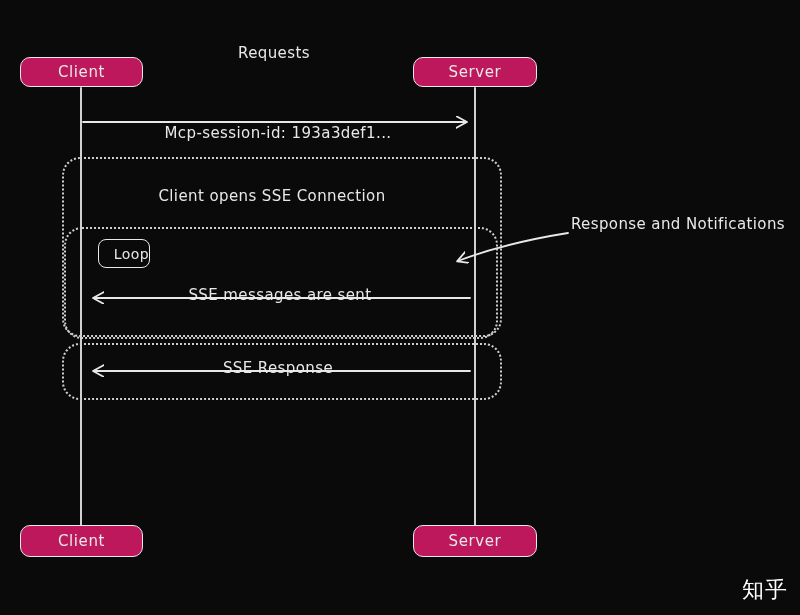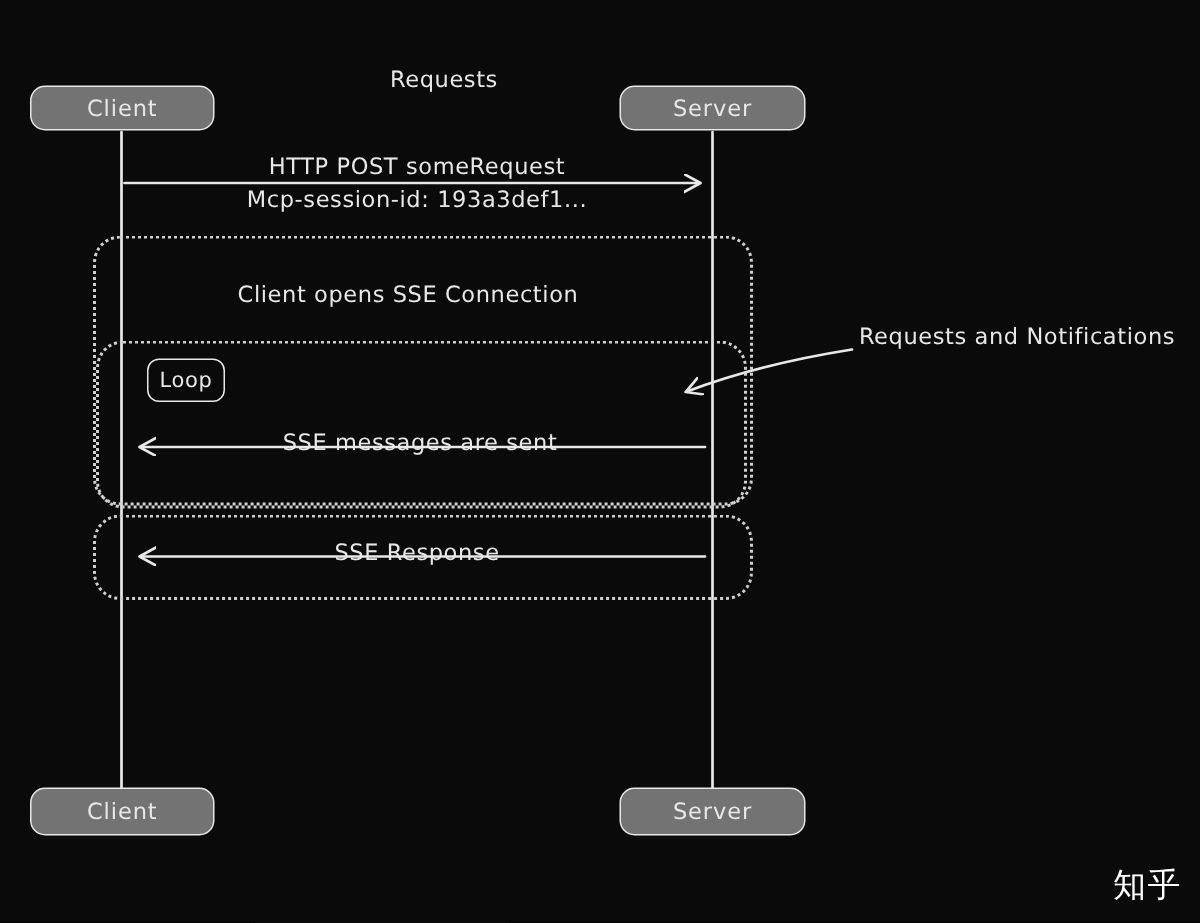--- a/index.html
+++ b/index.html
@@ -10,30 +10,30 @@
     font-family:"DejaVu Sans", sans-serif;
     color:#e8e8e8;
   }
   .label {
     position:absolute; font-size:15px; line-height:18px;
     text-align:center; color:#e8e8e8; letter-spacing:0.4px;
     white-space:nowrap;
   }
   .actor-box {
     position:absolute; border:1.6px solid #e8e8e8; border-radius:10px;
-    background:#737373; display:flex; align-items:center; justify-content:center;
+    background:#be185d; display:flex; align-items:center; justify-content:center;
     font-size:15px; letter-spacing:0.6px;
   }
   .dotted-box {
     position:absolute; border:2px dotted #cfcfcf; border-radius:18px;
     background:transparent;
   }
   .loop-box {
     position:absolute; border:1.5px solid #e8e8e8; border-radius:8px;
-    display:flex; align-items:center; justify-content:center;
+    display:flex; align-items:center; justify-content:flex-end;
     font-size:14px; letter-spacing:0.4px;
   }
   svg.layer { position:absolute; left:0; top:0; width:800px; height:615px; }
   .watermark {
     position:absolute; right:12px; bottom:10px;
     font-size:22px; color:#ffffff; letter-spacing:1px;
     display:flex; align-items:baseline; gap:8px;
   }
   .watermark .brand { font-weight:normal; }
   .watermark .handle { font-weight:normal; }
@@ -57,47 +57,46 @@
     <line x1="470" y1="298" x2="94" y2="298" stroke="#e8e8e8" stroke-width="1.8" stroke-linecap="round" marker-end="url(#arrowhead)"></line>
     <line x1="470" y1="371" x2="94" y2="371" stroke="#e8e8e8" stroke-width="1.8" stroke-linecap="round" marker-end="url(#arrowhead)"></line>
 
     <path d="M 568 233 Q 505 243 458 261" fill="none" stroke="#e8e8e8" stroke-width="1.8" stroke-linecap="round" marker-end="url(#arrowhead)"></path>
   </svg>
 
   <div class="dotted-box" style="left:62px; top:157px; width:440px; height:180px;"></div>
   <div class="dotted-box" style="left:64px; top:227px; width:434px; height:112px;"></div>
   <div class="dotted-box" style="left:62px; top:343px; width:440px; height:57px;"></div>
 
-  <div class="label" style="left:206px; top:44px; width:180px;">Requests</div>
+  <div class="label" style="left:184px; top:44px; width:180px;">Requests</div>
 
   <div class="actor-box" style="left:20px; top:57px; width:123px; height:30px;">
     <span>Client</span>
   </div>
   <div class="actor-box" style="left:413px; top:57px; width:124px; height:30px;">
     <span>Server</span>
   </div>
   <div class="actor-box" style="left:20px; top:525px; width:123px; height:32px;">
     <span>Client</span>
   </div>
   <div class="actor-box" style="left:413px; top:525px; width:124px; height:32px;">
     <span>Server</span>
   </div>
 
-  <div class="label" style="left:128px; top:102px; width:300px;">HTTP POST someRequest</div>
   <div class="label" style="left:128px; top:124px; width:300px;">Mcp-session-id: 193a3def1...</div>
 
   <div class="label" style="left:112px; top:187px; width:320px;">Client opens SSE Connection</div>
 
   <div class="loop-box" style="left:98px; top:239px; width:52px; height:29px;">
     <span>Loop</span>
   </div>
 
   <div class="label" style="left:130px; top:286px; width:300px;">SSE messages are sent</div>
 
   <div class="label" style="left:128px; top:359px; width:300px;">SSE Response</div>
 
-  <div class="label" style="left:560px; top:215px; width:236px;">Requests and Notifications</div>
+  <div class="label" style="left:560px; top:215px; width:236px;">Response and Notifications</div>
 
   <div class="watermark">
     <span class="brand">知乎</span>
   </div>
 
 </div>
 
 </body></html>

